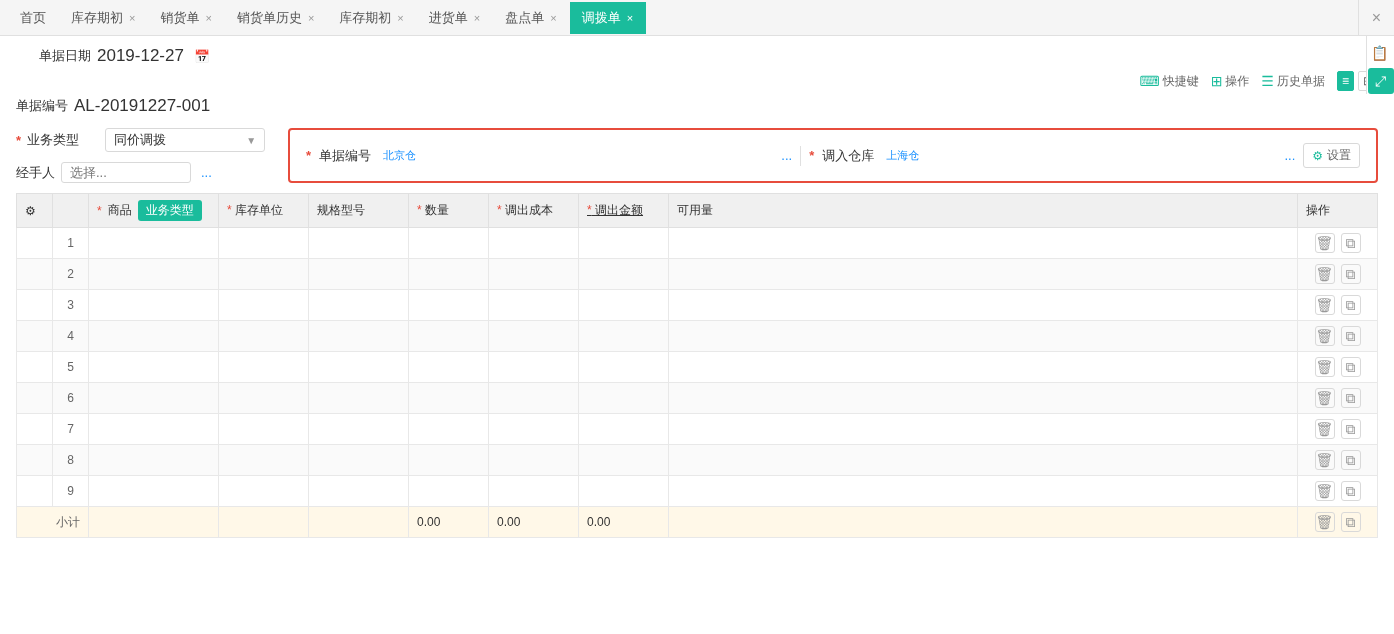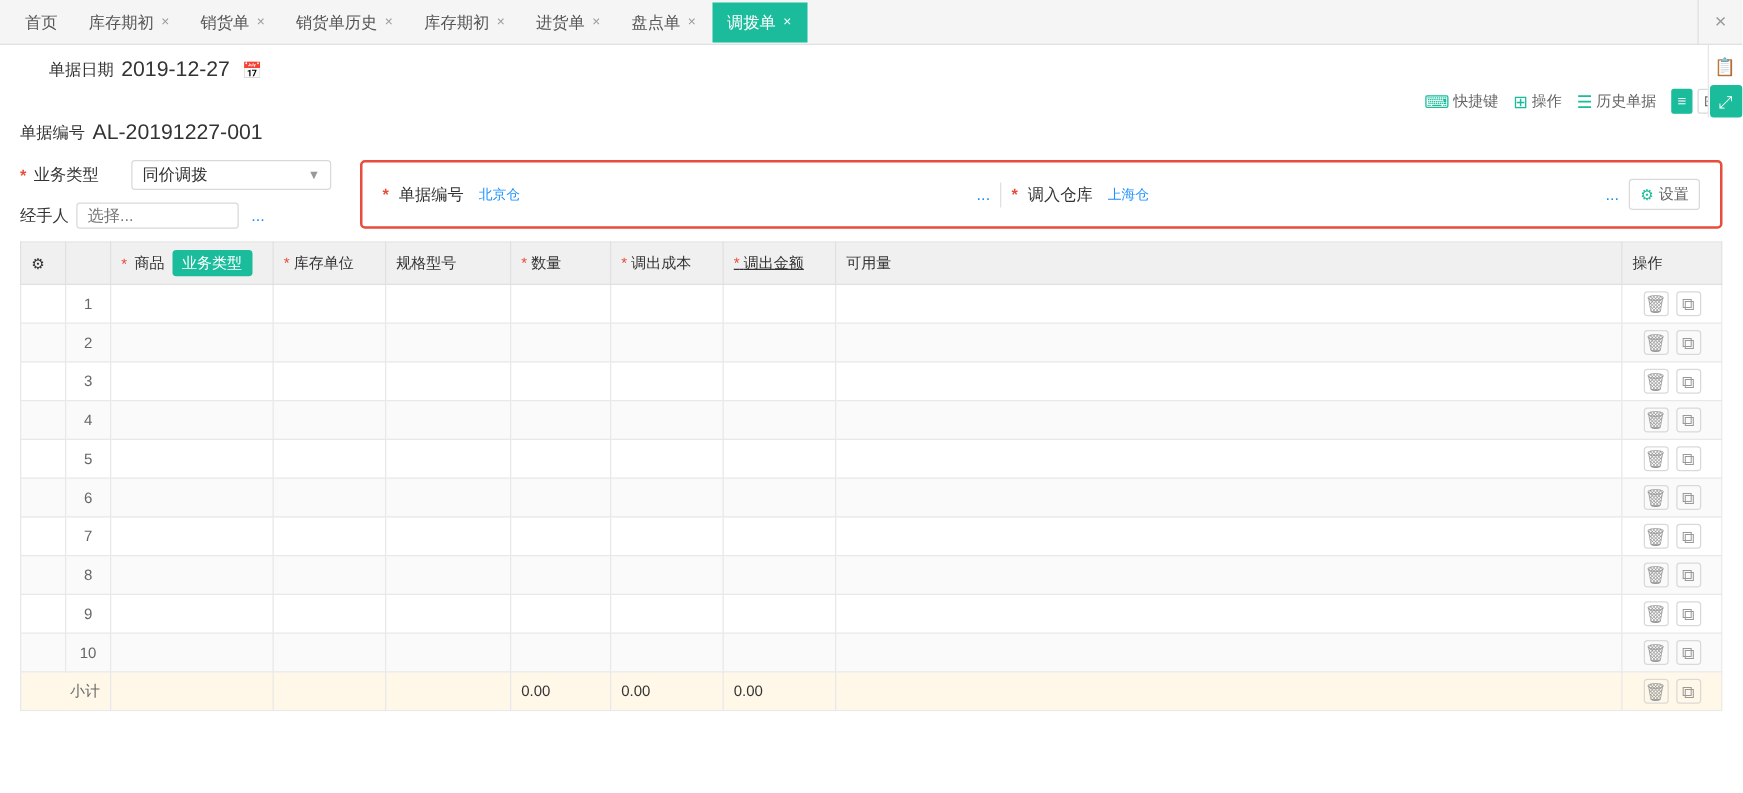--- a/index.html
+++ b/index.html
@@ -588,37 +588,20 @@
       <td></td>
       <td></td>
       <td class="action-col">
         <div class="action-icons">
           <div class="action-icon-btn">🗑</div>
           <div class="action-icon-btn">⧉</div>
         </div>
       </td>
     </tr>
           <tr>
-      <td class="row-num" style="color:#999;text-align:center;"></td>
-      <td class="row-num" style="color:#666;text-align:center;">10</td>
-      <td></td>
-      <td></td>
-      <td></td>
-      <td></td>
-      <td></td>
-      <td></td>
-      <td></td>
-      <td class="action-col">
-        <div class="action-icons">
-          <div class="action-icon-btn">🗑</div>
-          <div class="action-icon-btn">⧉</div>
-        </div>
-      </td>
-    </tr>
-          <tr>
       <td colspan="2" style="background:#fff8e8;color:#666;text-align:right;">小计</td>
       <td style="background:#fff8e8;"></td>
       <td style="background:#fff8e8;"></td>
       <td style="background:#fff8e8;"></td>
       <td style="background:#fff8e8;">0.00</td>
       <td style="background:#fff8e8;">0.00</td>
       <td style="background:#fff8e8;">0.00</td>
       <td style="background:#fff8e8;"></td>
       <td style="background:#fff8e8;" class="action-col">
         <div class="action-icons">

